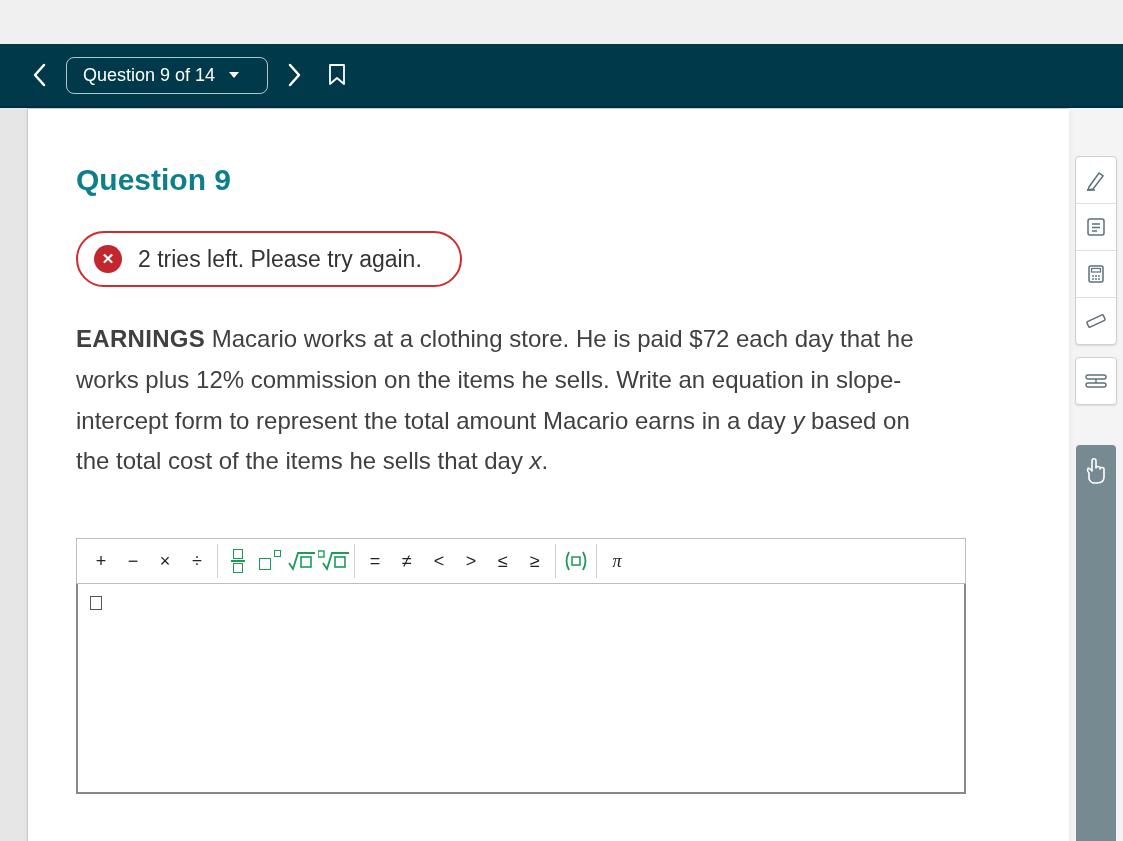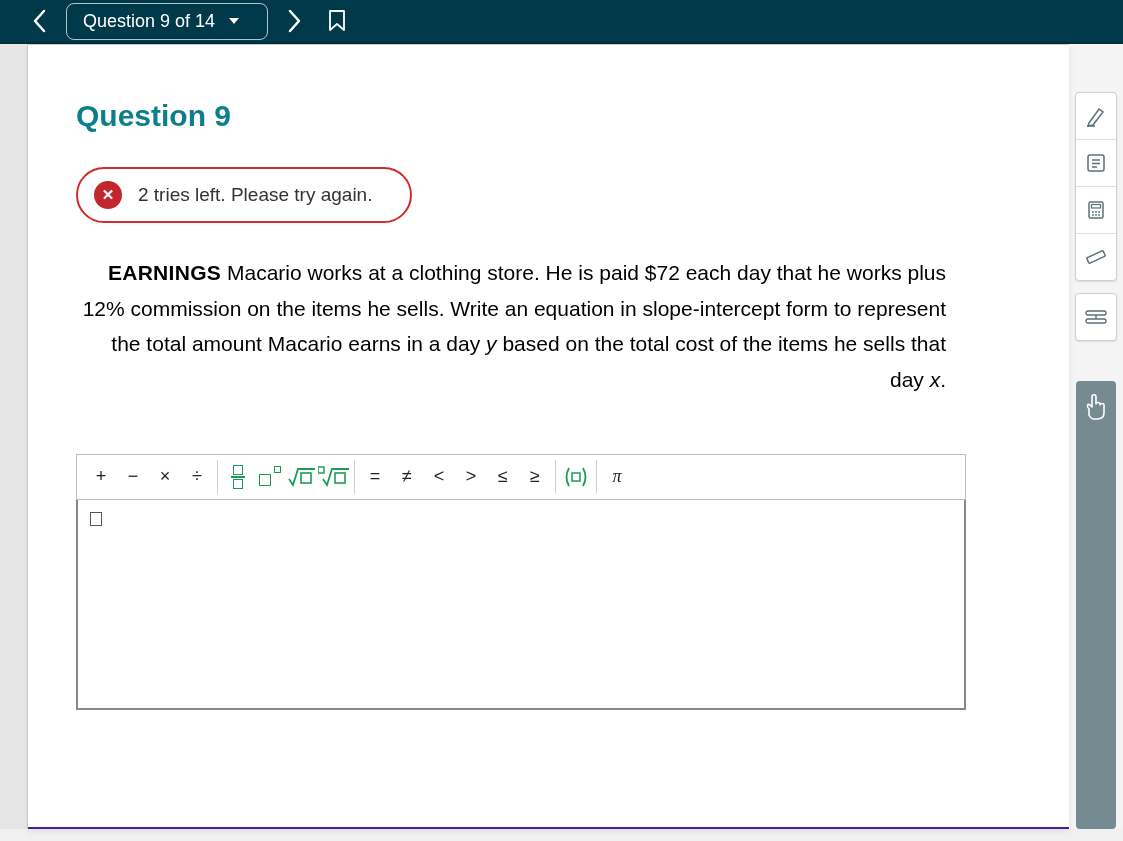--- a/index.html
+++ b/index.html
@@ -5,26 +5,27 @@
   * { box-sizing: border-box; margin: 0; padding: 0; }
   body {
     font-family: "Helvetica Neue", Arial, sans-serif;
     background: #f0f0f0;
     width: 1123px;
     height: 841px;
     overflow: hidden;
   }
   .topbar {
     background: #003a4a;
-    height: 44px;
+    height: 64px;
     display: flex;
     align-items: center;
     padding: 14px 24px;
     gap: 12px;
     border-bottom: 2px solid #002e3a;
+    margin-top: 44px;
   }
   .nav-chevron {
     color: #fff;
     font-size: 26px;
     font-weight: 300;
     cursor: pointer;
     display:flex;align-items:center;justify-content:center;
     width:30px;height:30px;
   }
   .question-selector {
@@ -92,30 +93,29 @@
     font-weight: bold;
     font-size: 15px;
     flex-shrink:0;
   }
   .status-text .line1 {
     font-weight: 700;
     font-size: 19px;
     color:#222;
   }
   .status-text .line2 {
-    font-size: 19px;
+    font-size: 23px;
     color:#333;
     text-align:right;
   }
   .prompt {
-    font-size: 21px;
+    font-size: 24px;
     line-height: 1.7;
-    color: #000000;
+    color: #404040;
     max-width: 870px;
-    text-align: right;
   }
   .prompt .lead { font-weight:700; letter-spacing:0.3px; }
   .prompt em { font-style: italic; }
   .editor {
     margin-top: 56px;
     width: 890px;
   }
   .toolbar {
     border: 1px solid #bdbdbd;
     background:#fff;

